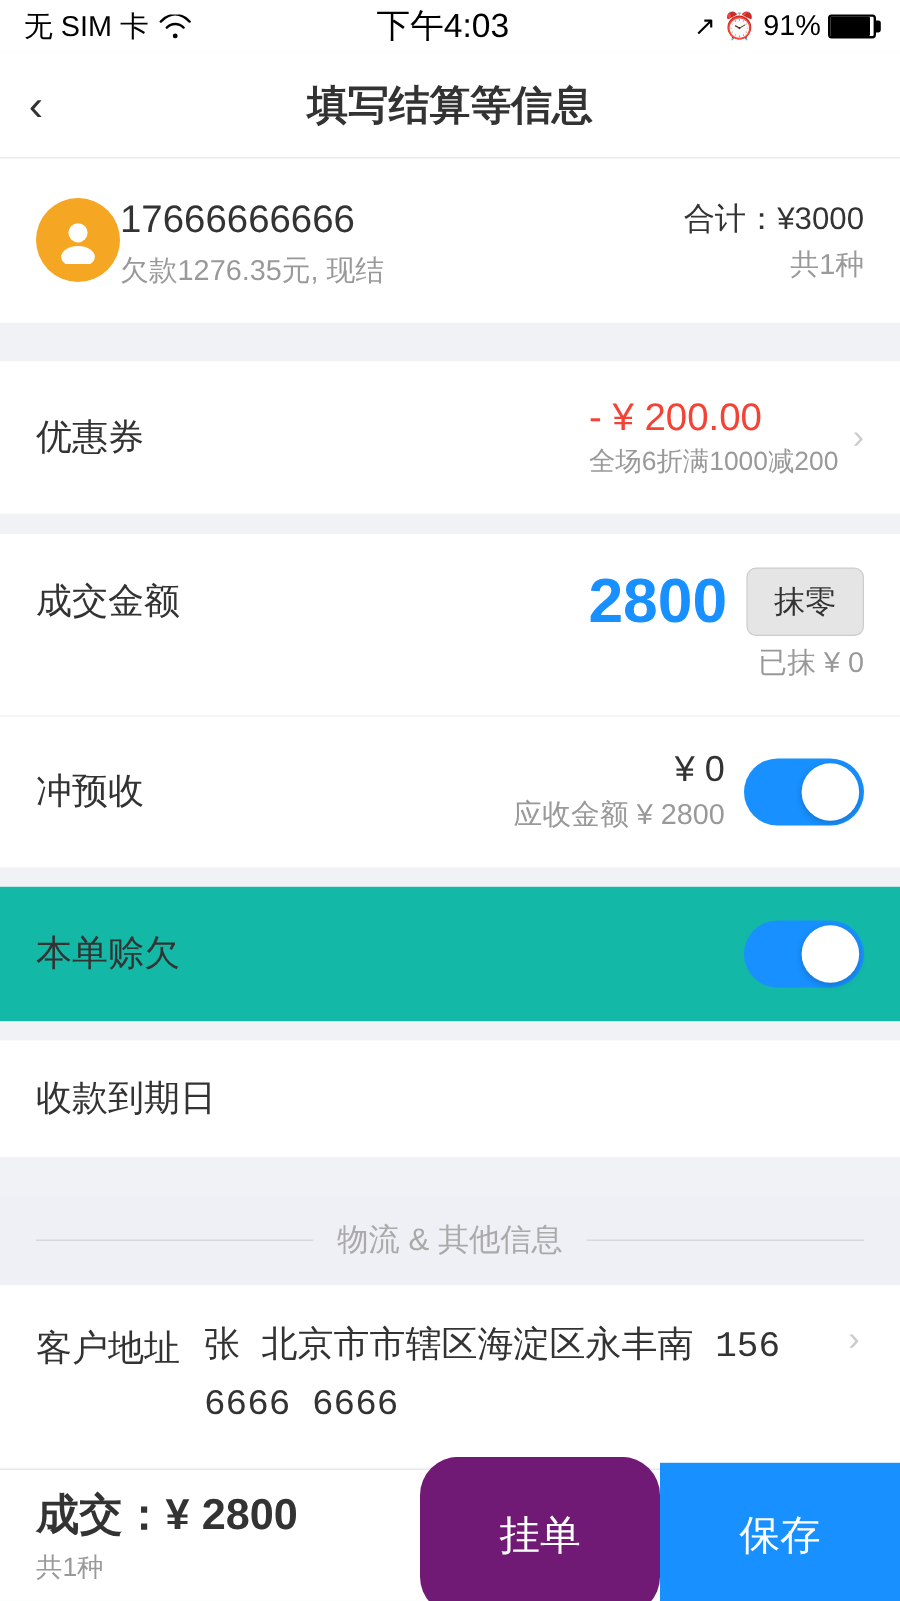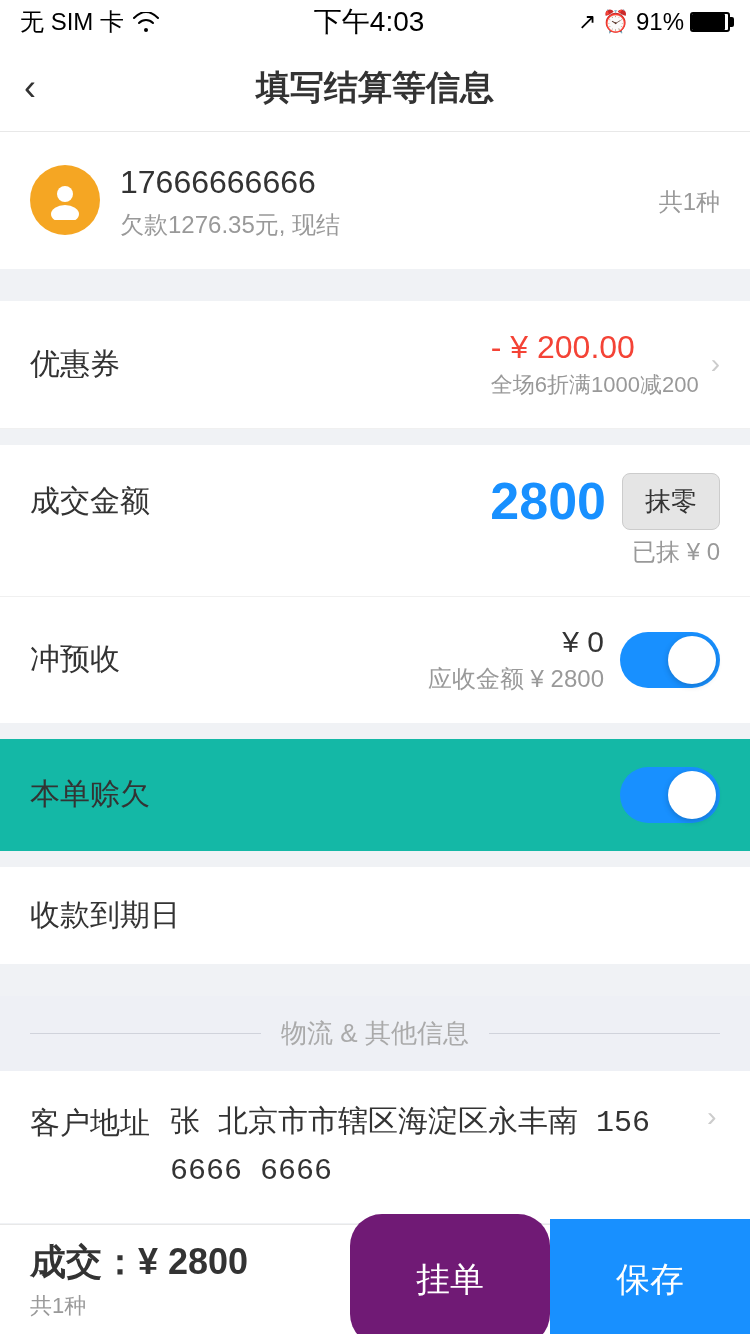--- a/index.html
+++ b/index.html
@@ -101,21 +101,20 @@
       background: #fff;
       padding: 28px 30px;
       display: flex;
       align-items: center;
       justify-content: space-between;
       margin-bottom: 16px;
     }
     .customer-left {
       display: flex;
       align-items: center;
-      gap: 20px;
     }
     .avatar {
       width: 70px;
       height: 70px;
       border-radius: 50%;
       background: #f5a623;
       display: flex;
       align-items: center;
       justify-content: center;
     }
@@ -463,20 +462,23 @@
           <circle cx="20" cy="14" r="8" fill="#fff"></circle>
           <ellipse cx="20" cy="34" rx="14" ry="9" fill="#fff"></ellipse>
         </svg>
       </div>
       <div class="customer-info">
         <div class="customer-phone">17666666666</div>
         <div class="customer-sub">欠款1276.35元, 现结</div>
       </div>
     </div>
     <div class="customer-right">
+      <div class="total-label">
+        <span>合计：</span><span>¥3000</span>
+      </div>
       <div class="total-count">共1种</div>
     </div>
   </div>
 
   <div class="gray-divider"></div>
 
   <div class="section-row">
     <span class="section-label">优惠券</span>
     <div class="section-right">
       <div>

